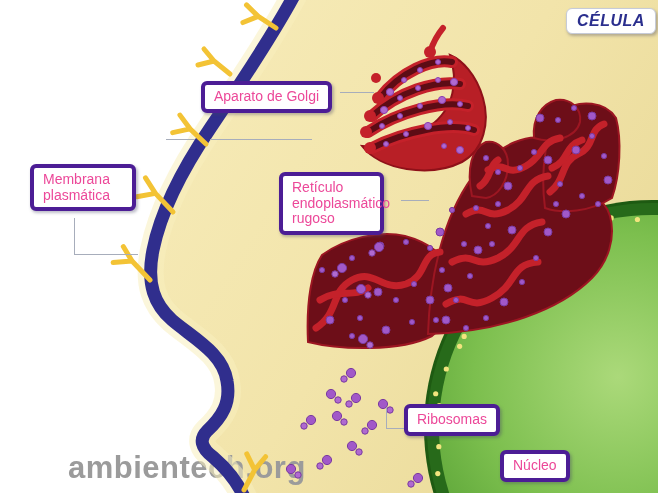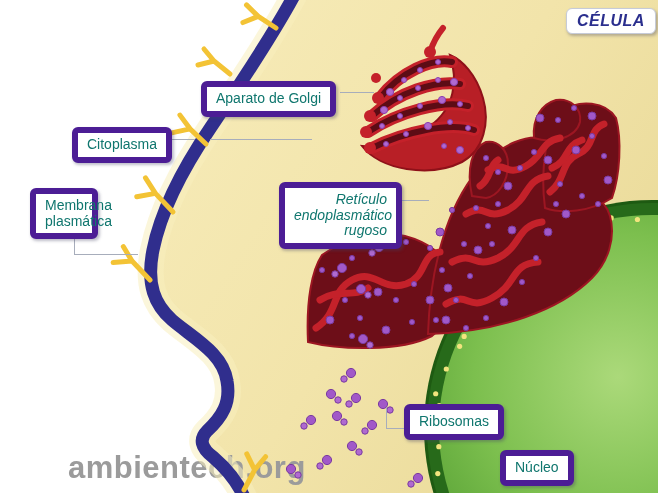--- a/index.html
+++ b/index.html
@@ -2,24 +2,24 @@
 <html><head>
 <meta charset="utf-8">
 <style>
   html,body{margin:0;padding:0;background:#fff;}
   .stage{
     position:relative;width:658px;height:493px;overflow:hidden;
     background:#ffffff;font-family:"Liberation Sans",sans-serif;
   }
   .stage svg{position:absolute;left:0;top:0;}
   .callout{
-    position:absolute;background:#ffffff;border:6px solid #4c1d95;
+    position:absolute;background:#ffffff;border:4px solid #4c1d95;
     border-radius:6px;box-shadow:1.5px 2px 3px rgba(70,70,100,.35);
-    color:#0f766e;font-size:14px;line-height:1.12;
-    padding:4px 9px;text-align:right;box-sizing:border-box;white-space:nowrap;
+    color:#ec4899;font-size:14px;line-height:1.12;
+    padding:4px 9px;text-align:left;box-sizing:border-box;white-space:nowrap;
   }
   .callout.wrap{white-space:normal;}
   .title-box{
     position:absolute;background:#ffffff;border:1px solid #c6cbd8;
     border-radius:6px;box-shadow:1.5px 2px 3px rgba(70,70,100,.35);
     color:#2b2f8e;font-size:16px;font-weight:bold;font-style:italic;
     padding:3px 10px;letter-spacing:.5px;
   }
   .conn{position:absolute;background:#a7adbb;}
   .wm-svg-text{
@@ -288,22 +288,21 @@
   <div class="conn" style="left:74px;top:218px;width:1px;height:36px;"></div>
   <div class="conn" style="left:74px;top:254px;width:64px;height:1px;"></div>
   <div class="conn" style="left:401px;top:200px;width:28px;height:1px;"></div>
   <div class="conn" style="left:386px;top:407px;width:1px;height:22px;"></div>
   <div class="conn" style="left:386px;top:428px;width:18px;height:1px;"></div>
 
   <div class="title-box" style="left:566px;top:8px;">CÉLULA</div>
 
   <div class="callout" style="left:201px;top:81px;">Aparato de Golgi</div>
 
-  <div class="callout" style="left:72px;top:127px;">Citoplasma</div>
-
-  <div class="callout wrap" style="left:30px;top:188px;width:68px;">Membrana plasmática</div>
-
-  <div class="callout wrap" style="left:279px;top:182px;width:123px;font-style:italic;">Retículo endoplasmático rugoso</div>
+
+  <div class="callout wrap" style="left:30px;top:164px;width:106px;">Membrana plasmática</div>
+
+  <div class="callout wrap" style="left:279px;top:172px;width:105px;">Retículo endoplasmático rugoso</div>
 
   <div class="callout" style="left:404px;top:404px;">Ribosomas</div>
 
   <div class="callout" style="left:500px;top:450px;">Núcleo</div>
 </div>
 
 </body></html>

